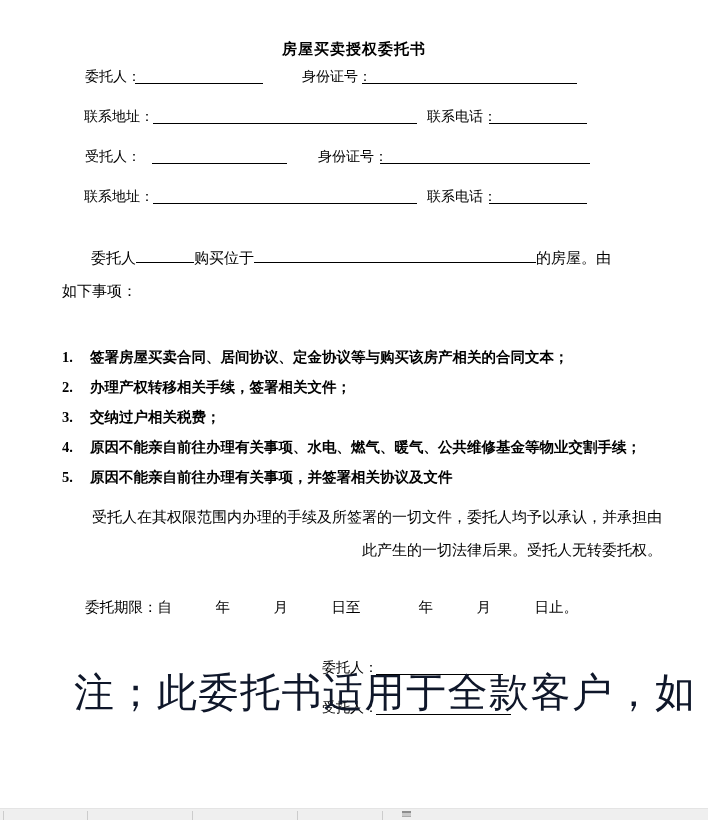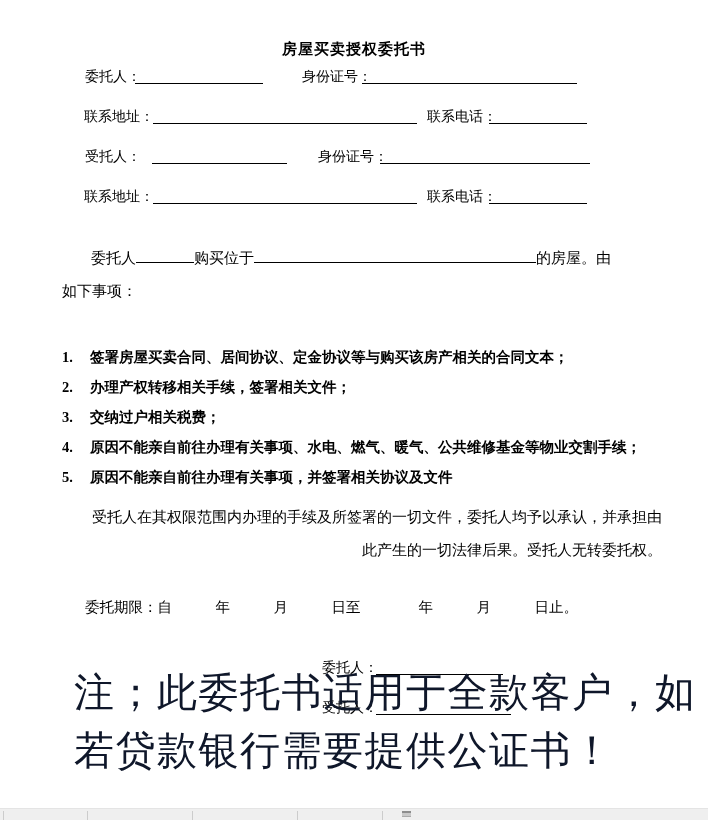--- a/index.html
+++ b/index.html
@@ -133,21 +133,20 @@
     <span class="lbl" style="left:322px">委托人：</span>
     <span class="blank" style="left:376px;width:127px"></span>
   </div>
   <div class="sig-row sig2">
     <span class="lbl" style="left:322px">受托人：</span>
     <span class="blank" style="left:376px;width:135px"></span>
   </div>
 
   <div class="note-overlay">
     <div class="note-ln">注；此委托书适用于全款客户，如</div>
-    <div class="note-ln">若贷款银行需要提供公证书！</div>
   </div>
 
   <div class="footer-strip">
     <span class="footer-div fd1"></span>
     <span class="footer-div fd2"></span>
     <span class="footer-div fd3"></span>
     <span class="footer-div fd4"></span>
     <span class="footer-div fd5"></span>
     <span class="footer-glyph"></span>
   </div>

